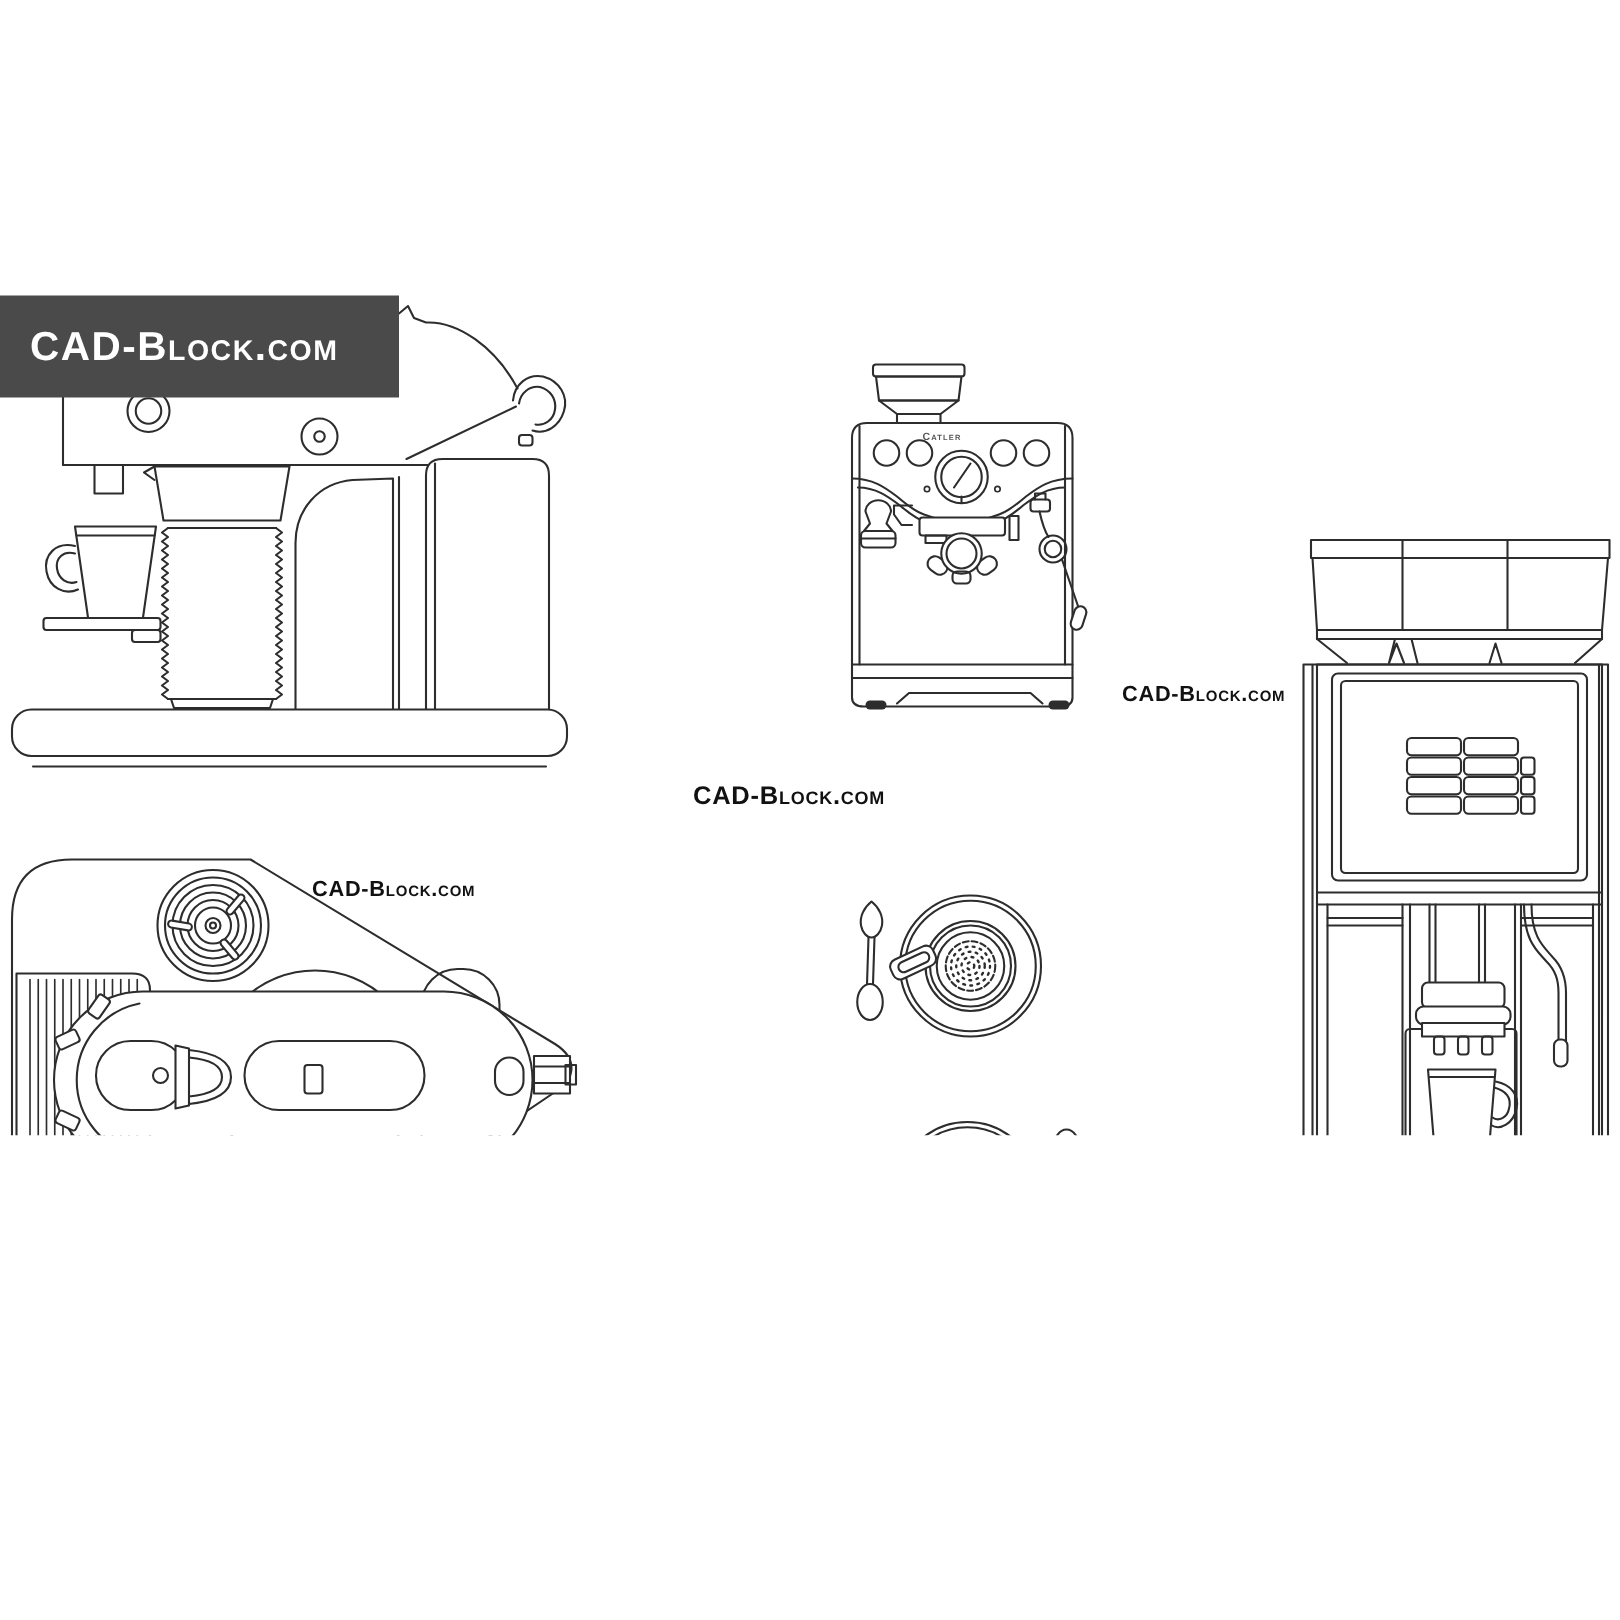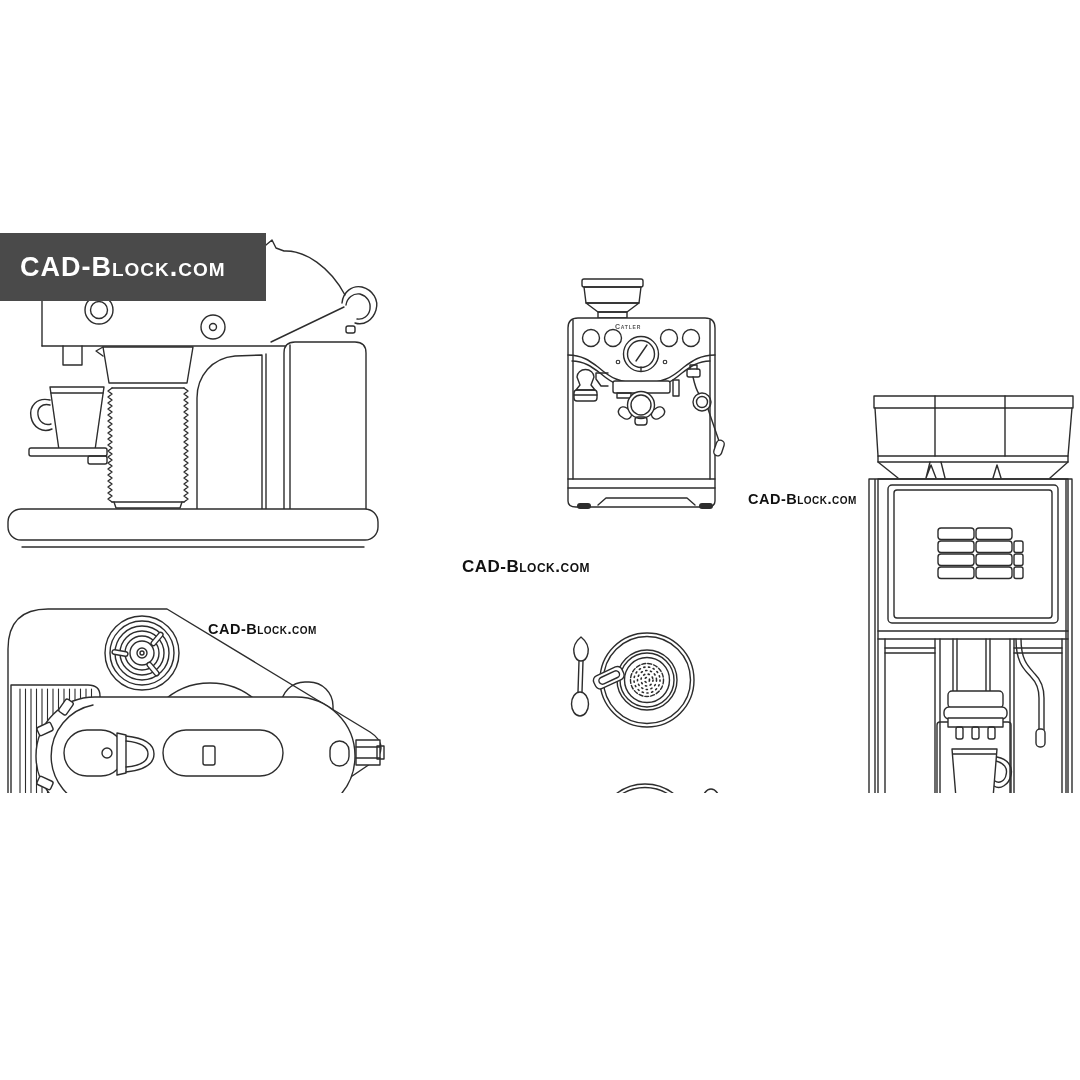--- a/index.html
+++ b/index.html
@@ -1,18 +1,18 @@
 <!DOCTYPE html>
 <html><head>
 <meta charset="utf-8">
 <style>
   html,body { margin:0; padding:0; background:#fff; }
   #canvas {
     position:relative; width:1080px; height:757px; background:#ffffff;
-    overflow:hidden; font-family:"Liberation Sans", sans-serif;margin-top:36px;
+    overflow:hidden; font-family:"Liberation Sans", sans-serif;
   }
   .abs { position:absolute; }
   svg { display:block; }
   svg * { fill:none; stroke:#2d2d2d; stroke-width:1.4; stroke-linecap:round; stroke-linejoin:round; }
   svg .wf { fill:#ffffff; }
   svg .fill { fill:#2d2d2d; stroke:none; }
   svg .thin { stroke-width:1.1; }
   svg .dash { stroke-dasharray:4 2; }
   svg .dots { stroke-dasharray:1.2 3.6; stroke-width:1.6; }
   svg text { stroke:none; }

